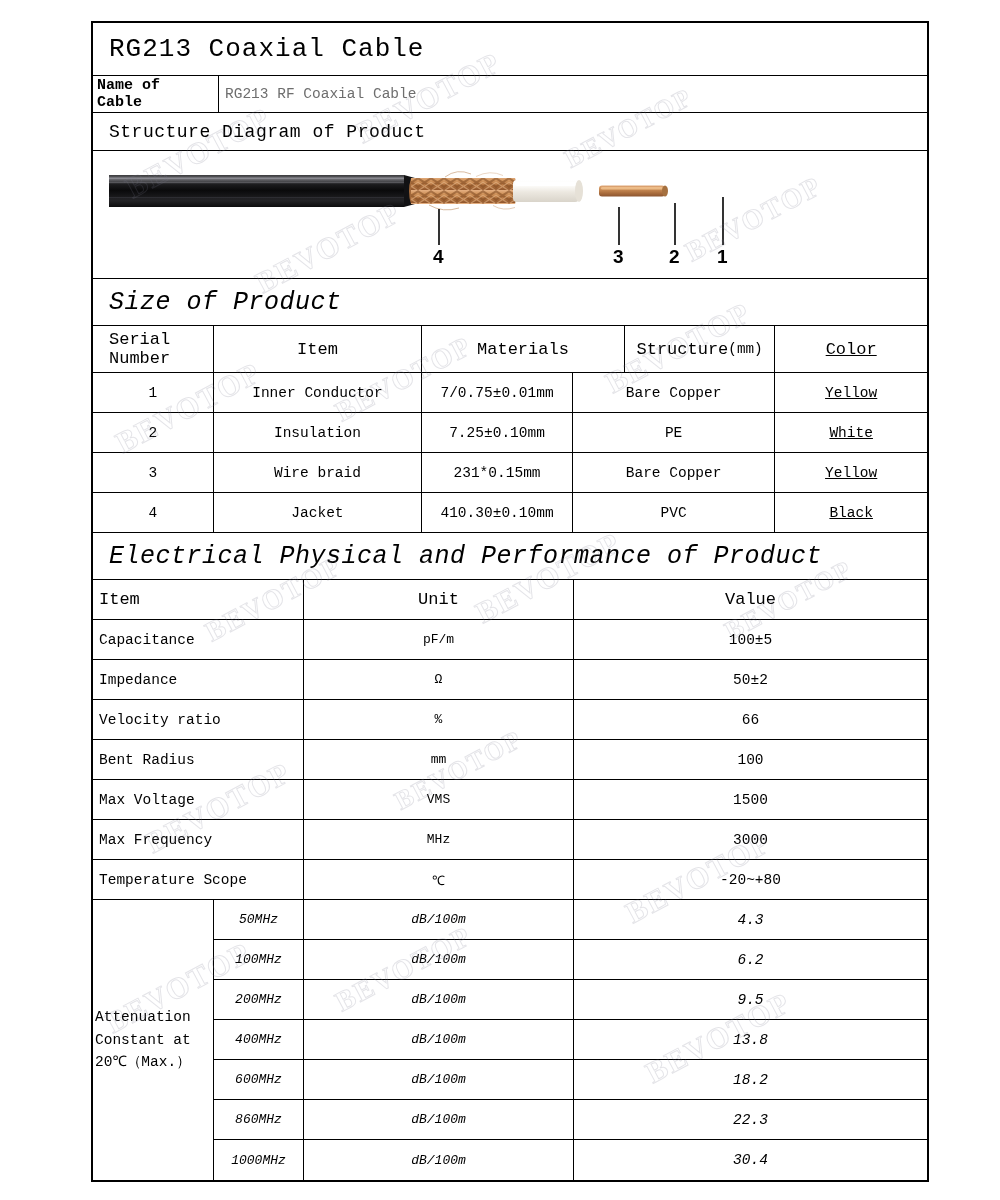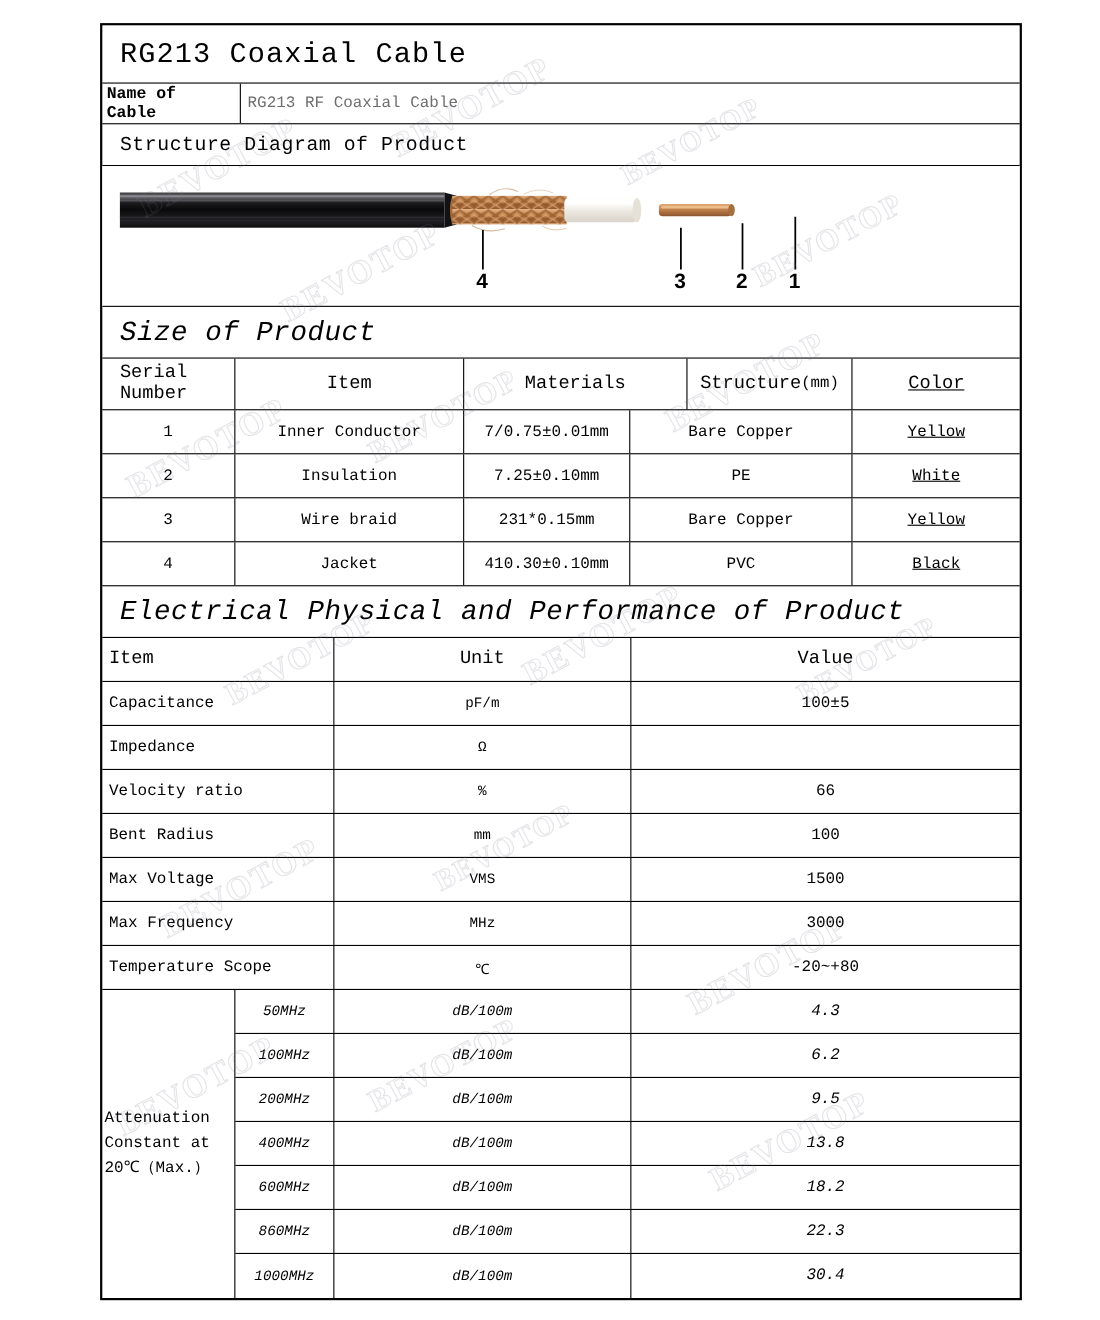--- a/index.html
+++ b/index.html
@@ -350,20 +350,21 @@
   </div>
 
   <div class="row el-r">
     <div class="cell e-item left">Capacitance</div>
     <div class="cell e-unit e-unit-txt">pF/m</div>
     <div class="cell e-val last">100±5</div>
   </div>
   <div class="row el-r">
     <div class="cell e-item left">Impedance</div>
     <div class="cell e-unit e-unit-txt">Ω</div>
+    <div class="cell e-val last">50±2</div>
   </div>
   <div class="row el-r">
     <div class="cell e-item left">Velocity ratio</div>
     <div class="cell e-unit e-unit-txt">%</div>
     <div class="cell e-val last">66</div>
   </div>
   <div class="row el-r">
     <div class="cell e-item left">Bent Radius</div>
     <div class="cell e-unit e-unit-txt">mm</div>
     <div class="cell e-val last">100</div>

